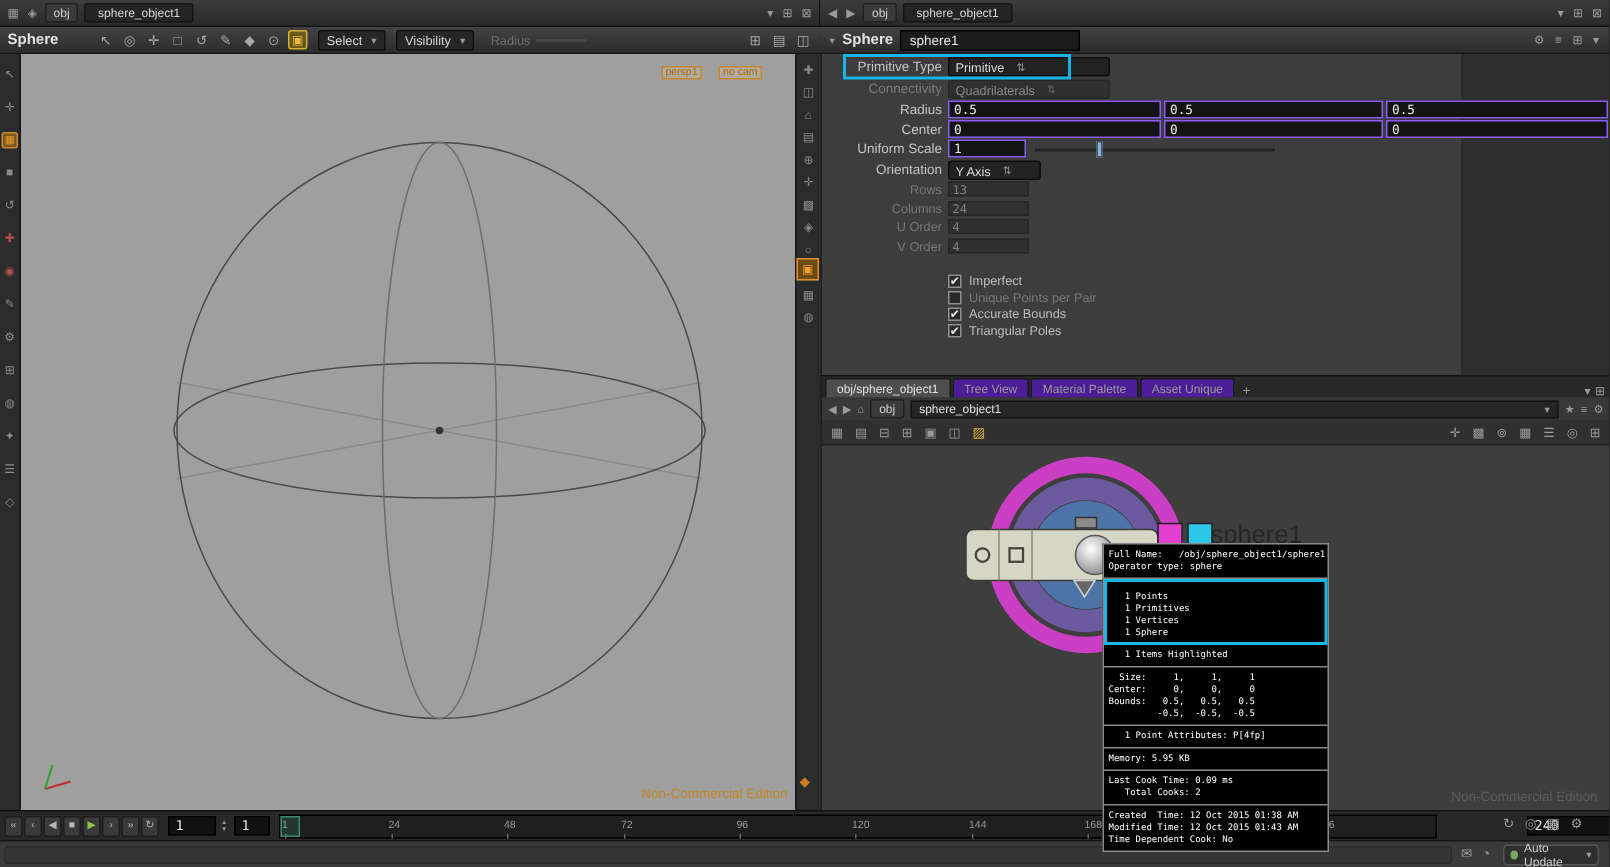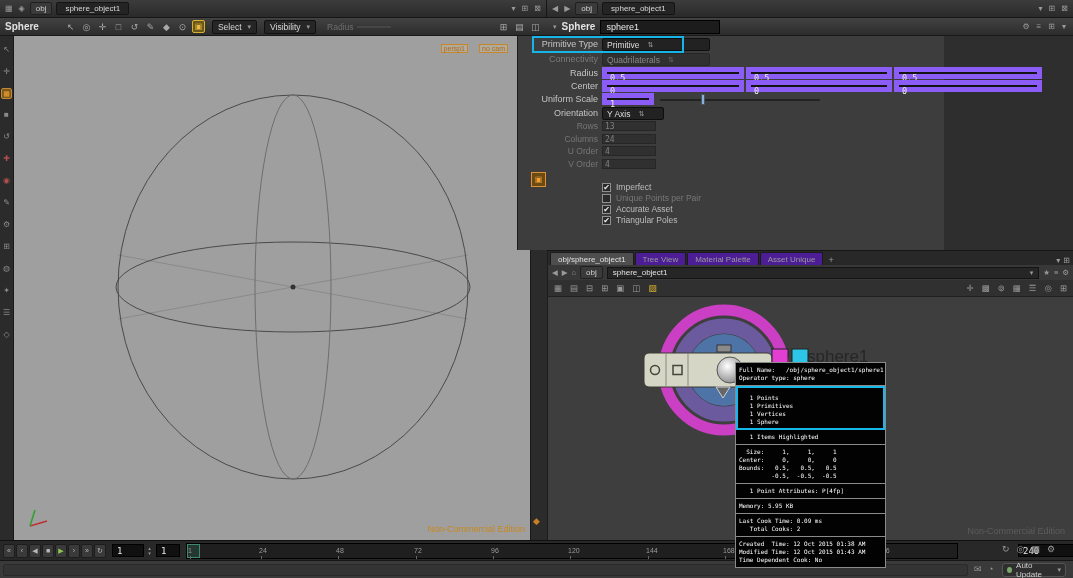--- a/index.html
+++ b/index.html
@@ -55,26 +55,26 @@
   .stow-hl{position:absolute;left:531px;top:172px;width:15px;height:15px;border:1px solid #e09030;
            background:#6b4a14;color:#f0a030;font-size:8px;line-height:13px;text-align:center;z-index:5;}
   .stow-bottom{position:absolute;left:533px;top:516px;color:#c87f22;font-size:9px;z-index:5;}
 
   
   .param-header{position:absolute;left:547px;top:18px;width:526px;height:18px;
                 background:linear-gradient(#424242,#2c2c2c);border-bottom:1px solid #181818;
                 display:flex;align-items:center;gap:5px;padding:0 6px;}
   .ph-title{font-size:10px;font-weight:bold;color:#e2e2e2;}
   .ph-name{background:#1c1c1c;border:1px solid #000;color:#e8e8e8;font-size:9px;padding:1px 5px;width:120px;}
-  .param-body{position:absolute;left:517px;top:36px;width:427px;height:214px;background:#3d3d3d;
+  .param-body{position:absolute;left:547px;top:36px;width:427px;height:214px;background:#3d3d3d;
               border-left:1px solid #1c1c1c;}
   .prow{position:absolute;left:0;width:100%;height:13px;}
   .plabel{position:absolute;left:0;top:1px;width:80px;text-align:right;font-size:9px;color:#c4c4c4;}
   .pfield{position:absolute;top:0;height:12px;background:#141414;color:#ececec;
-          font-family:"DejaVu Sans Mono",monospace;font-size:8.5px;padding:1px 3px;border:5px solid #8b5cf6;}
+          font-family:"DejaVu Sans Mono",monospace;font-size:8.5px;padding:1px 3px;border:1px solid #8b5cf6;}
   .pdrop{position:absolute;top:0;height:13px;background:#222;border:1px solid #0e0e0e;border-radius:2px;
          color:#ddd;font-size:8.5px;padding:1px 4px;display:flex;gap:8px;align-items:center;}
   .pdrop.dim{opacity:.45;}
   .hl-box{position:absolute;left:14px;top:0px;width:152px;height:17px;border:2px solid #17b4e8;z-index:4;pointer-events:none;}
   .slider-track{position:absolute;left:142px;top:6px;width:160px;height:2px;background:#232323;}
   .slider-handle{position:absolute;left:183px;top:1px;width:4px;height:11px;background:#8ab0d8;border:1px solid #456;}
   .dimlist{position:absolute;left:0;top:85px;width:100%;display:flex;flex-direction:column;gap:1px;}
   .drow{position:relative;height:11.5px;width:100%;}
   .drow .plabel{color:#777;font-size:8.5px;top:0;}
   .dfield{position:absolute;left:84px;top:0;width:54px;height:10px;background:#303030;border:1px solid #262626;
@@ -333,21 +333,21 @@
         <div class="cbrow">
         <span class="cbbox">✔</span>
         <span class="cblab">Imperfect</span>
       </div>
         <div class="cbrow">
         <span class="cbbox"></span>
         <span class="cblab">Unique Points per Pair</span>
       </div>
         <div class="cbrow">
         <span class="cbbox">✔</span>
-        <span class="cblab">Accurate Asset</span>
+        <span class="cblab">Accurate Bounds</span>
       </div>
         <div class="cbrow">
         <span class="cbbox">✔</span>
         <span class="cblab">Triangular Poles</span>
       </div>
       </div>
   </div>
 
   <div class="net-tabs">
     <span class="tab">obj/sphere_object1</span>

